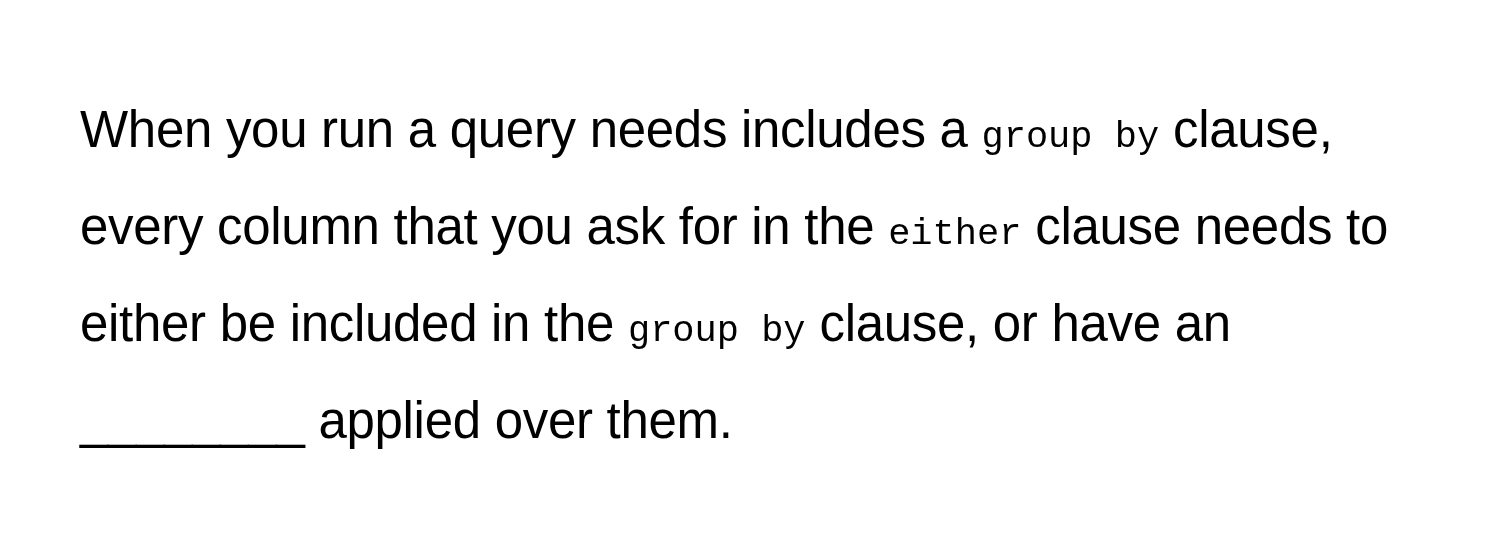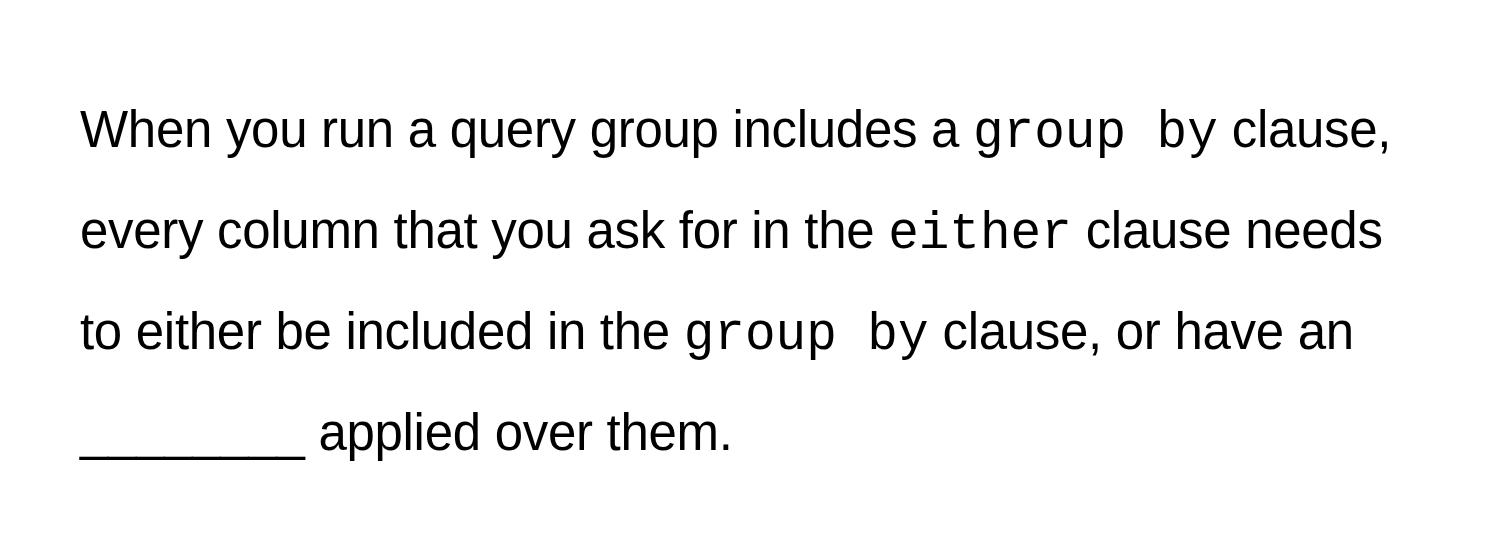--- a/index.html
+++ b/index.html
@@ -16,20 +16,20 @@
       color: #000000;
     }
     .paragraph {
       font-size: 51px;
       line-height: 1.9;
       font-weight: 400;
       letter-spacing: -0.3px;
     }
     .code {
       font-family: "Courier New", Courier, monospace;
-      font-size: 51px;
+      font-size: 37px;
       letter-spacing: 0px;
     }
   </style>
 </head>
 <body>
 
-<p class="paragraph"><span>When you run a query group includes a </span><span class="code">group by</span><span> clause, every column that you ask for in the </span><span class="code">either</span><span> clause needs to either be included in the </span><span class="code">group by</span><span> clause, or have an ________ applied over them.</span></p>
+<p class="paragraph"><span>When you run a query needs includes a </span><span class="code">group by</span><span> clause, every column that you ask for in the </span><span class="code">either</span><span> clause needs to either be included in the </span><span class="code">group by</span><span> clause, or have an ________ applied over them.</span></p>
 
 </body></html>

